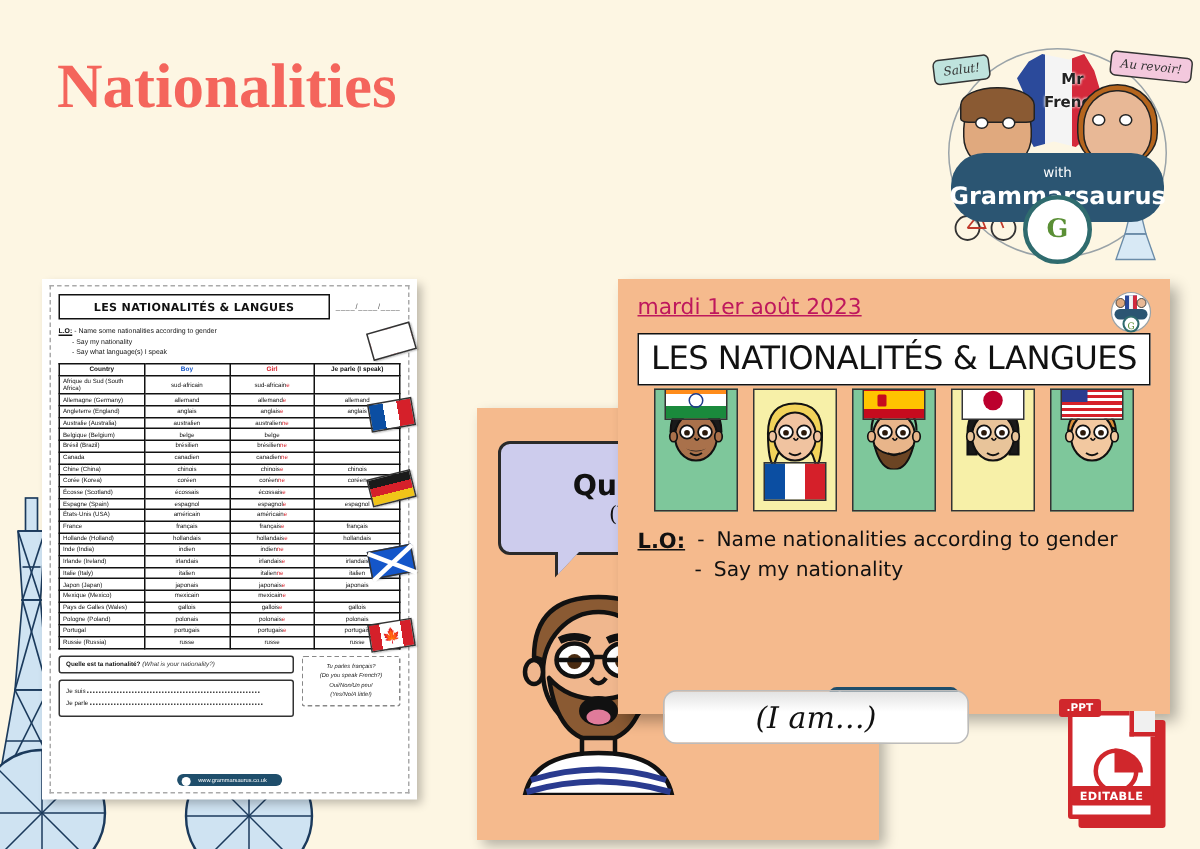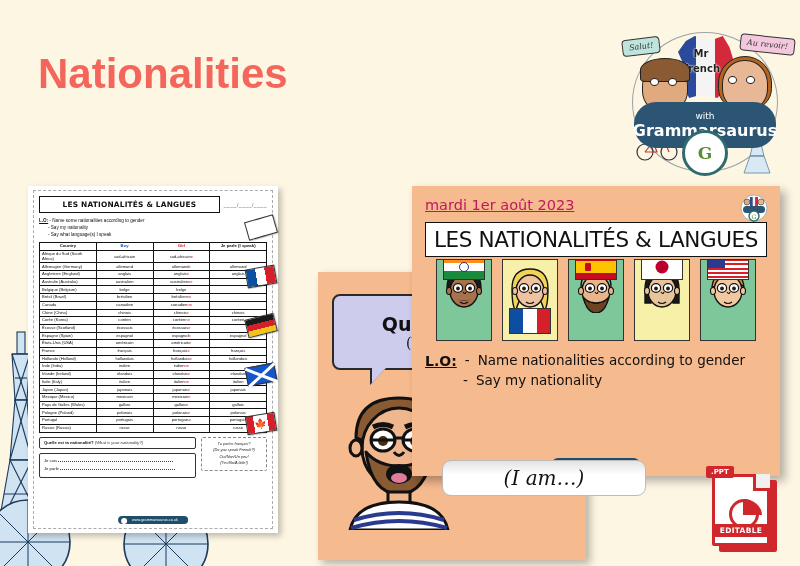--- a/index.html
+++ b/index.html
@@ -17,37 +17,37 @@
 
   
   #title-block { position: absolute; left: 38px; top: 28px; }
   #lesson-title {
     font-size: 54px; font-weight: 700; color: #1E5A80;
     letter-spacing: 0.5px; line-height: 1.05;
     font-family: "DejaVu Sans", sans-serif;
   }
   #lesson-subtitle {
     font-size: 42px; font-weight: 700; color: #F4655C;
-    margin-top: 24px; line-height: 1.05;
-    font-family: Liberation Sans, sans-serif;
+    margin-top: 8px; line-height: 1.05;
+    font-family: Liberation Serif, serif;
   }
 
   
   #brand-logo { position: absolute; left: 618px; top: 18px; width: 172px; height: 160px; }
   .logo-ring {
     position: absolute; left: 14px; top: 14px; width: 146px; height: 140px;
     border: 1.5px solid #9aa3a8; border-radius: 50%;
   }
   .map-fr {
     position: absolute; left: 60px; top: 18px; width: 56px; height: 62px;
     background: linear-gradient(to right,#2b4a9b 0 33%, #f4f4f4 33% 66%, #d4293b 66% 100%);
     clip-path: polygon(30% 0%, 62% 6%, 80% 0%, 92% 18%, 100% 42%, 88% 62%, 92% 82%, 70% 100%, 44% 94%, 20% 100%, 4% 74%, 10% 46%, 0% 26%, 14% 8%);
   }
   .map-fr-label {
-    position: absolute; left: 59px; top: 28px; width: 48px;
+    position: absolute; left: 73px; top: 28px; width: 48px;
     text-align: center; font-size: 10px; color: #222; font-weight: 700;
     font-family: "DejaVu Sans", sans-serif; line-height: 1.5;
     text-shadow: 0 0 2px #fff, 0 0 2px #fff;
   }
   .bubble {
     position: absolute; padding: 3px 6px; border: 1.4px solid #333;
     border-radius: 4px; font-size: 8px; color: #333; font-style: italic;
     font-family: "DejaVu Serif", serif; white-space: nowrap;
   }
   .bubble.left  { left: 4px;  top: 20px; background: #bfe3dd; transform: rotate(-7deg); }

